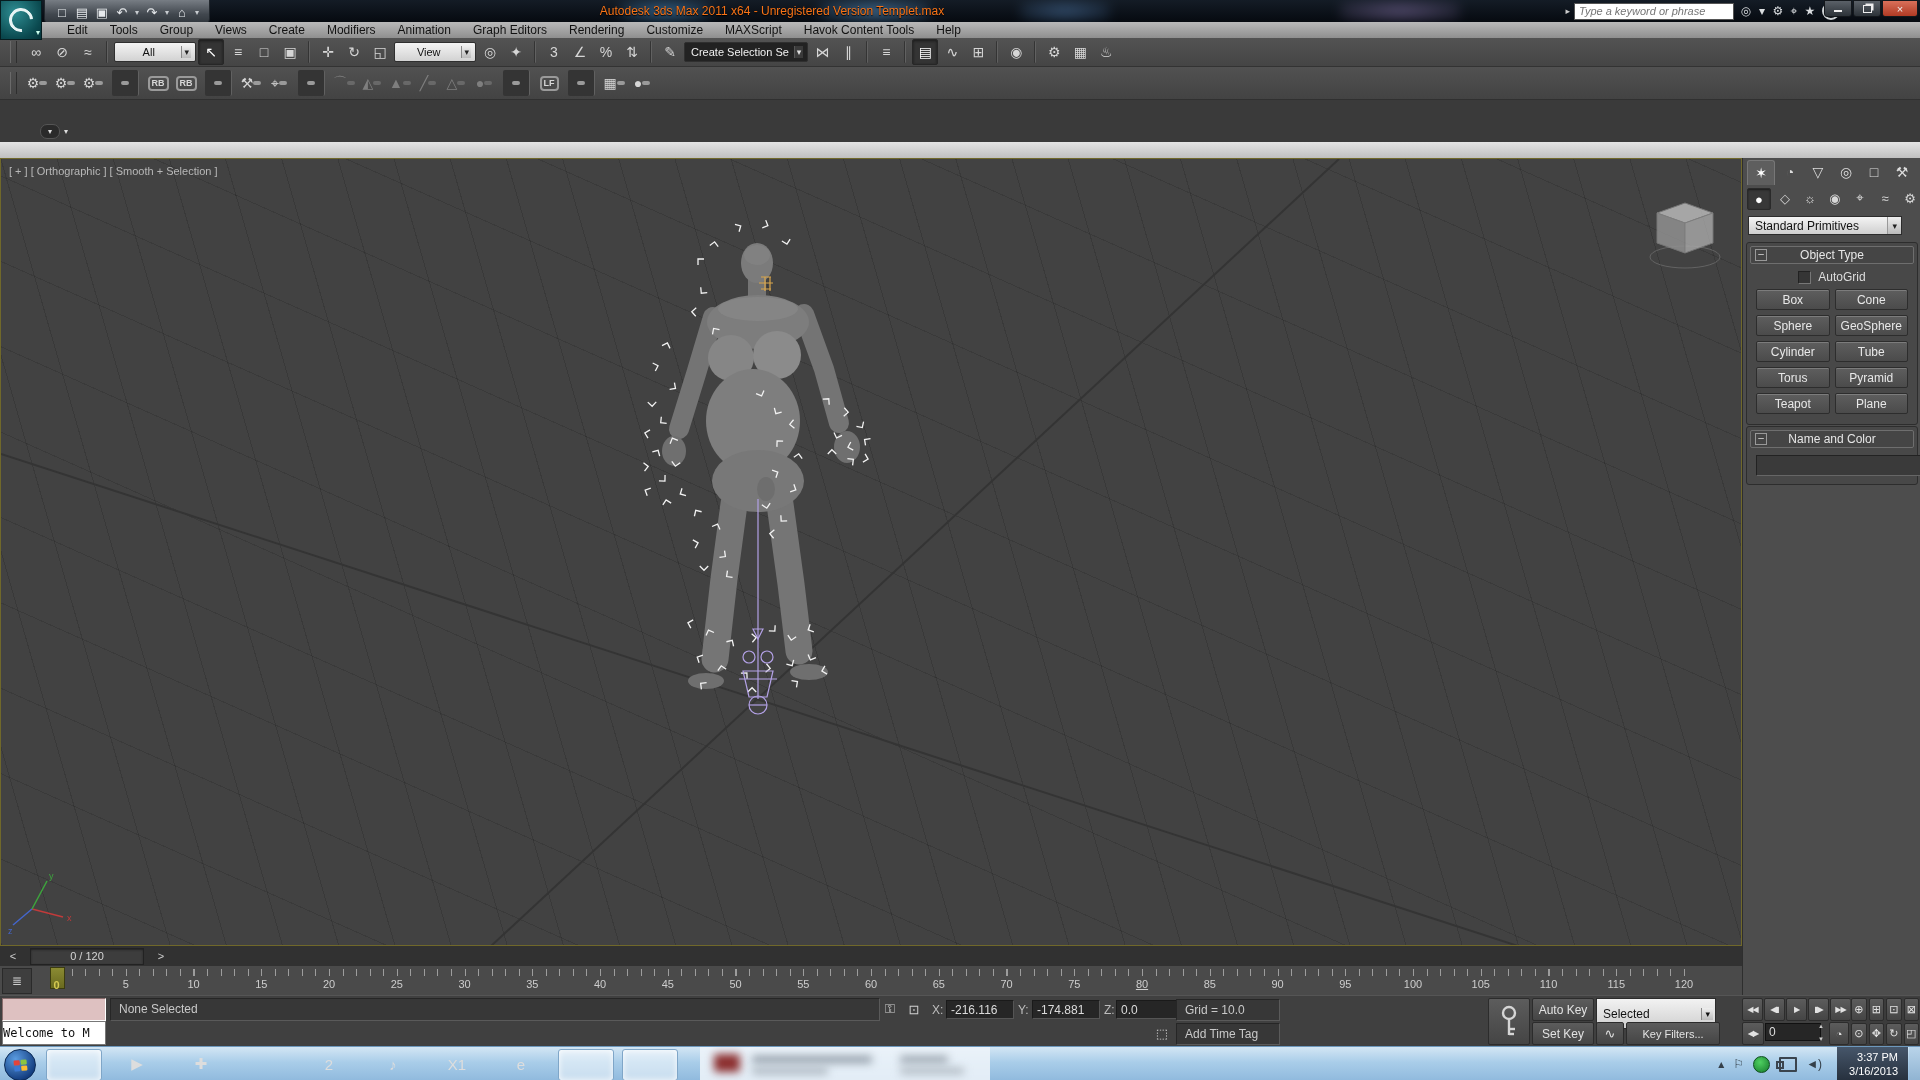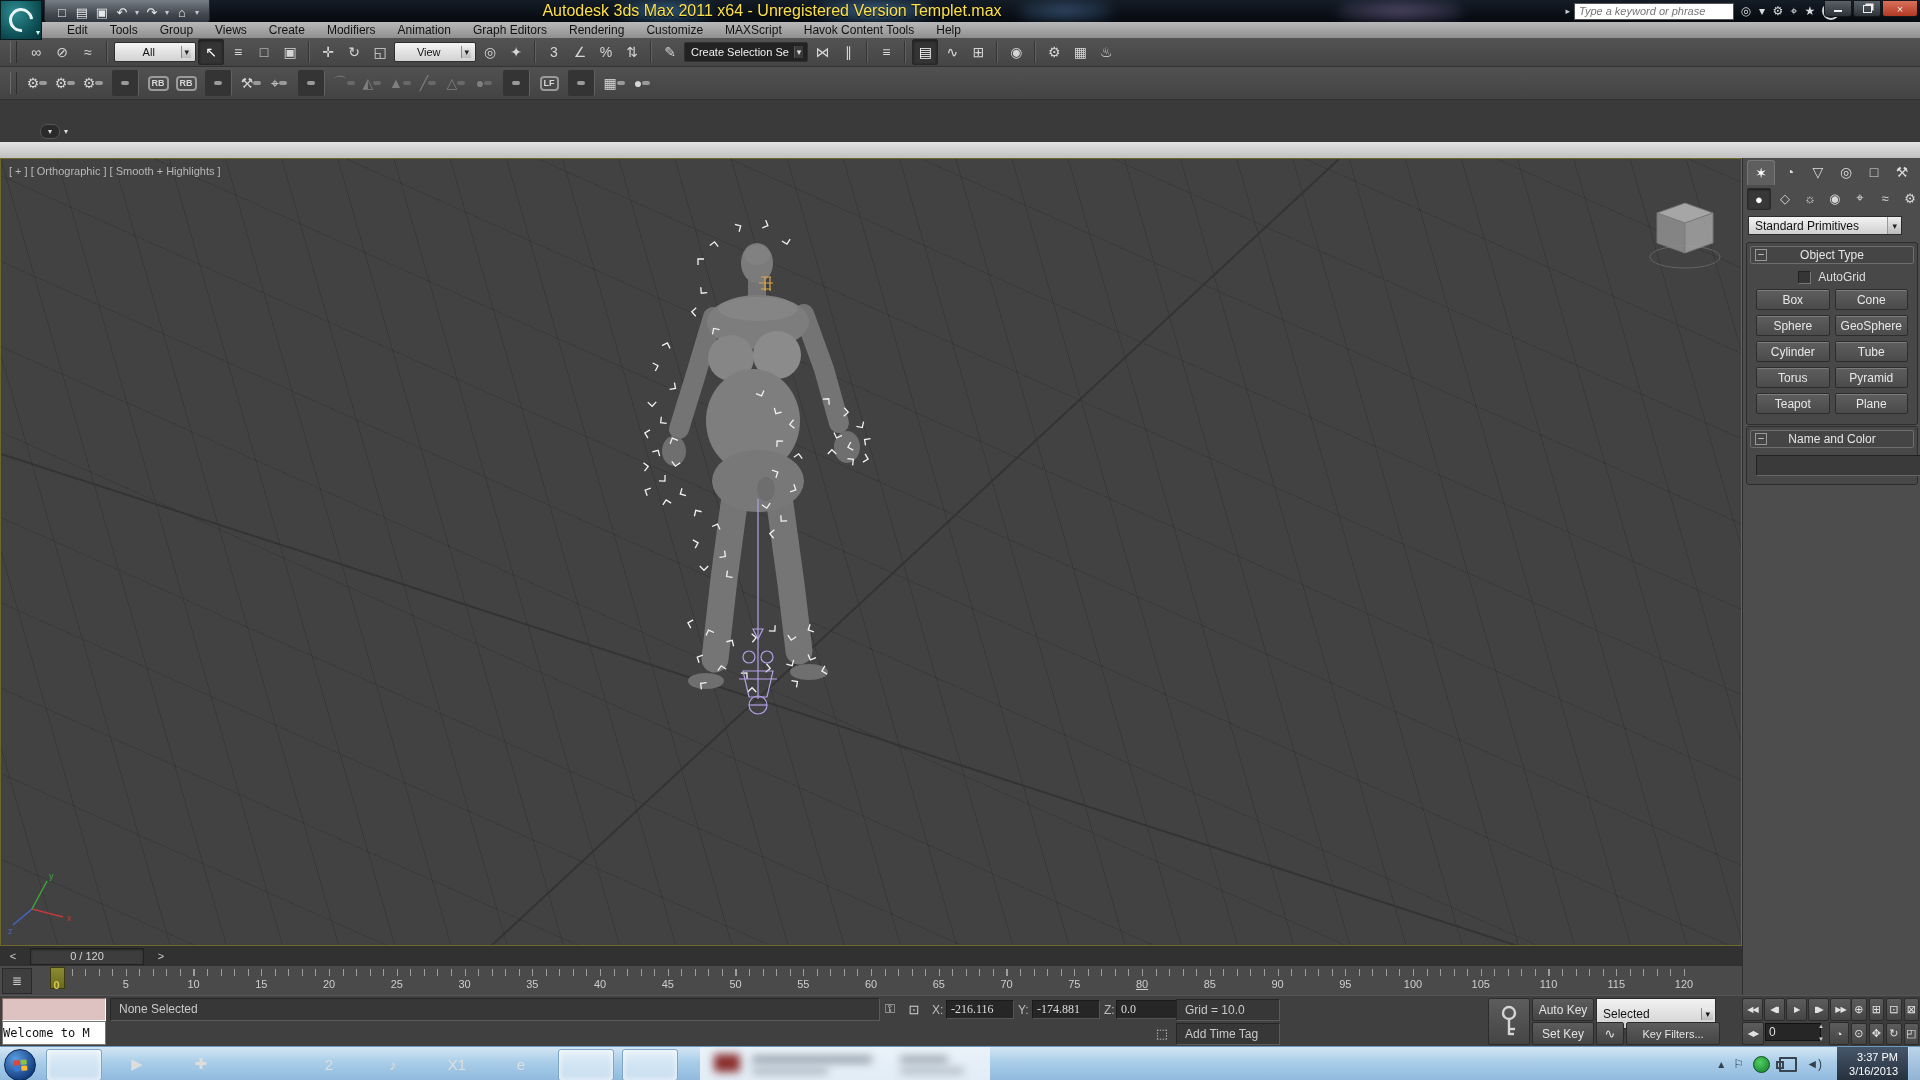--- a/index.html
+++ b/index.html
@@ -8,21 +8,21 @@
   .abs{position:absolute;}
   
   #titlebar{left:0;top:0;width:1920px;height:22px;background:linear-gradient(#141c26,#060a10);overflow:hidden;}
   .tb-blob{position:absolute;top:0;height:22px;filter:blur(6px);opacity:.65;}
   #appbutton{left:0;top:0;width:40px;height:38px;z-index:5;background:radial-gradient(circle at 35% 30%,#2e8d92,#0b4a50 70%,#06333a);border:1px solid #061d20;display:flex;align-items:center;justify-content:center;}
   #appbutton .ring{width:18px;height:18px;border:3px solid #e8f4f4;border-right-color:transparent;border-radius:50%;transform:rotate(40deg);}
   #appbutton .dd{position:absolute;right:1px;bottom:2px;font-size:8px;color:#cfe;}
   #qat{left:44px;top:0;height:24px;display:flex;align-items:center;gap:2px;padding:0 8px;background:linear-gradient(#777d84,#41474e 60%,#2e343a);border-radius:0 0 6px 6px;border:1px solid #20262c;border-top:none;}
   #qat .qi{width:18px;height:18px;display:flex;align-items:center;justify-content:center;color:#e6e9ec;font-size:13px;}
   #qat .qi.arr{width:8px;font-size:8px;color:#c8ccd0;}
-  #wintitle{left:0;top:0;width:1544px;height:22px;text-align:center;line-height:22px;color:#fde047;font-size:16px;text-shadow:0 1px 1px #000;pointer-events:none;}
+  #wintitle{left:0;top:0;width:1544px;height:22px;text-align:center;line-height:22px;color:#f97316;font-size:12px;text-shadow:0 1px 1px #000;pointer-events:none;}
   #infocenter{right:80px;top:1px;height:20px;display:flex;align-items:center;gap:4px;z-index:6;}
   #ic-expand{color:#ccc;font-size:9px;}
   #ic-search{width:150px;height:15px;font-size:11px;font-style:italic;color:#666;border:1px solid #555;background:#fff;padding:0 4px;font-family:"Liberation Sans",sans-serif;}
   .ic-i{color:#d9dcdf;font-size:12px;width:16px;text-align:center;}
   .ic-i.q{width:14px;height:14px;border:2px solid #cfd3d6;border-radius:50%;font-size:10px;line-height:13px;font-weight:bold;}
   #winbtns{right:2px;top:0;display:flex;z-index:6;}
   .wbtn{width:26px;height:15px;margin-left:1px;background:linear-gradient(#5b6168,#2c3238);border:1px solid #14181c;border-radius:0 0 3px 3px;display:flex;align-items:center;justify-content:center;color:#eee;font-size:11px;line-height:10px;}
   .wbtn.min::before{content:"";width:8px;height:2px;background:#eee;margin-top:5px;}
   .wbtn.restore::before{content:"";width:7px;height:6px;border:1px solid #eee;box-shadow:2px -2px 0 -0.5px #eee;}
   .wbtn.close{background:linear-gradient(#d9705a,#b03a24);width:34px;}
@@ -72,21 +72,21 @@
   #tl-slider-label{left:50px;top:13px;width:13px;text-align:center;color:#d6ca52;font-size:11px;font-weight:bold;}
   
   #statusbar{left:0;top:995px;width:1920px;height:51px;background:#404040;border-top:1px solid #555;}
   .sunken{background:#373737;border:1px solid;border-color:#262626 #5a5a5a #5a5a5a #262626;color:#c9c9c9;}
   #listener-pink{left:2px;top:2px;width:102px;height:21px;background:#dec1c1;border:1px solid;border-color:#8a6d6d #fff #fff #8a6d6d;}
   #listener-white{left:2px;top:25px;width:102px;height:22px;background:#fff;color:#111;font-family:"DejaVu Sans Mono",monospace;font-size:12px;line-height:22px;white-space:nowrap;overflow:hidden;border:1px solid #777;}
   #sel-field{left:110px;top:2px;width:760px;height:21px;line-height:21px;padding-left:8px;}
   #prompt-field{left:110px;top:26px;width:760px;height:22px;line-height:22px;padding-left:8px;}
   .mini-ic{width:20px;height:20px;display:flex;align-items:center;justify-content:center;color:#cfcfcf;font-size:13px;}
   .coord-label{color:#bdbdbd;font-size:12px;line-height:21px;}
-  .coord-field{height:17px;background:#262626;border:1px solid;border-color:#1a1a1a #555 #555 #1a1a1a;color:#dcdcdc;font-size:12px;padding:0 4px;width:58px;font-family:Liberation Serif, serif;}
+  .coord-field{height:17px;background:#262626;border:1px solid;border-color:#1a1a1a #555 #555 #1a1a1a;color:#dcdcdc;font-size:12px;padding:0 4px;width:58px;font-family:Liberation Sans, sans-serif;}
   #grid-box{left:1176px;top:3px;width:94px;height:20px;line-height:20px;padding-left:8px;font-size:12px;}
   #timetag-box{left:1176px;top:27px;width:94px;height:20px;line-height:20px;padding-left:8px;font-size:12px;}
   .sbtn{background:linear-gradient(#5c5c5c,#454545);border:1px solid #2c2c2c;border-radius:2px;color:#e2e2e2;display:flex;align-items:center;justify-content:center;font-size:12px;}
   #keybig{left:1488px;top:2px;width:40px;height:45px;}
   #autokey{left:1532px;top:2px;width:60px;height:21px;}
   #setkey{left:1532px;top:26px;width:60px;height:21px;}
   #seldd{left:1596px;top:2px;width:120px;height:31px;background:linear-gradient(#f2f2f2,#d0d0d0);color:#111;font-size:12px;display:flex;align-items:center;justify-content:space-between;padding:0 2px 0 6px;border:1px solid #2c2c2c;box-sizing:border-box;}
   #seldd .da{font-size:9px;background:linear-gradient(#eee,#bbb);border-left:1px solid #888;padding:1px 3px;}
   #tangent{left:1596px;top:26px;width:26px;height:21px;font-size:13px;}
   #keyfilters{left:1626px;top:26px;width:92px;height:21px;font-size:11px;}
@@ -559,21 +559,21 @@
         <line x1="757" y1="340" x2="757" y2="540"></line>
         <path d="M752 470 L762 470 L757 480 Z"></path>
         <circle cx="748" cy="498" r="6"></circle>
           <circle cx="766" cy="498" r="6"></circle>
         <line x1="738" y1="520" x2="776" y2="520"></line>
         <path d="M742 512 L772 512 L766 538 L748 538 Z"></path>
         <circle cx="757" cy="546" r="9"></circle>
         <line x1="748" y1="546" x2="766" y2="546"></line>
       </g>
     </svg>
-    <div id="vp-label" class="abs">[ + ] [ Orthographic ] [ Smooth + Highlights ]</div>
+    <div id="vp-label" class="abs">[ + ] [ Orthographic ] [ Smooth + Selection ]</div>
     <svg id="viewcube" class="abs" width="80" height="80">
       <ellipse cx="38" cy="62" rx="35" ry="11" stroke="#8f8f8f" fill="none" opacity="0.5"></ellipse>
       <polygon points="10,18 38,8 66,18 38,28" fill="#cdcdcd" stroke="#8a8a8a" opacity="0.85"></polygon>
       <polygon points="10,18 38,28 38,58 10,48" fill="#9e9e9e" stroke="#8a8a8a" opacity="0.85"></polygon>
       <polygon points="38,28 66,18 66,48 38,58" fill="#b6b6b6" stroke="#8a8a8a" opacity="0.85"></polygon>
     </svg>
     <svg id="axis-tripod" class="abs" width="70" height="70">
       <line x1="25" y1="42" x2="56" y2="50" stroke="#c23b3b" stroke-width="1.5"></line>
       <line x1="25" y1="42" x2="40" y2="14" stroke="#3da53d" stroke-width="1.5"></line>
       <line x1="25" y1="42" x2="6" y2="58" stroke="#4466cc" stroke-width="1.5"></line>

